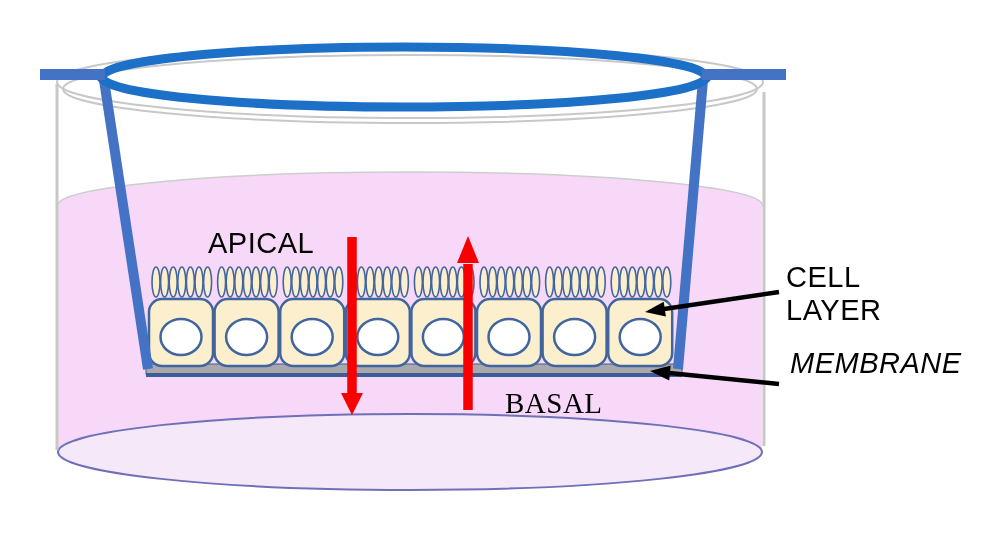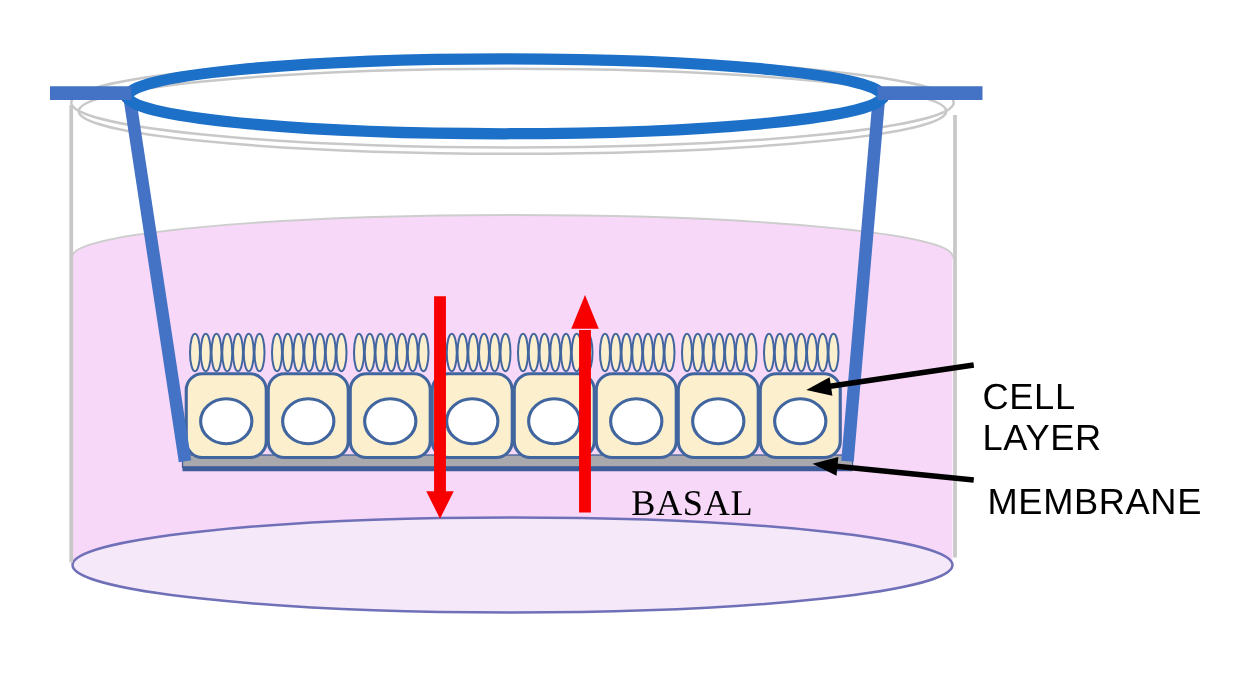--- a/index.html
+++ b/index.html
@@ -34,21 +34,21 @@
   .black-arrow-head  { fill: var(--annotation-black); }
 
   .lbl {
     position: absolute;
     color: var(--label-text);
     font-size: 29px;
     line-height: 33px;
     letter-spacing: 0.5px;
     white-space: nowrap;
   }
-  .lbl-wrap { white-space: normal; width: 108px; margin-top: 41px; }
+  .lbl-wrap { white-space: normal; width: 108px; }
 </style>
 </head>
 <body>
 
 <div class="canvas">
 
   <svg width="996" height="550" viewBox="0 0 996 550">
 
     <ellipse class="medium-surface" cx="410" cy="205" rx="352" ry="33"></ellipse>
     <rect class="medium-body" x="58" y="205" width="704" height="247"></rect>
@@ -156,19 +156,20 @@
     <g>
       <line class="black-arrow-shaft" x1="779" y1="292" x2="664" y2="309"></line>
       <polygon class="black-arrow-head" points="645,312 663.7,301.7 665.9,316.5"></polygon>
     </g>
     <g>
       <line class="black-arrow-shaft" x1="779" y1="384" x2="669" y2="373"></line>
       <polygon class="black-arrow-head" points="650,371 670.7,365.5 669.2,380.5"></polygon>
     </g>
   </svg>
 
+  <div class="lbl" style="left:208px; top:227px;">APICAL</div>
 
   <div class="lbl" style="left:505px; top:387px;font-family:Liberation Serif, serif;">BASAL</div>
 
   <div class="lbl lbl-wrap" style="left:786px; top:261px;">CELL LAYER</div>
 
-  <div class="lbl" style="left:790px; top:386px;">MEMBRANE</div>
+  <div class="lbl" style="left:790px; top:347px;font-style:italic;">MEMBRANE</div>
 </div>
 
 </body></html>

